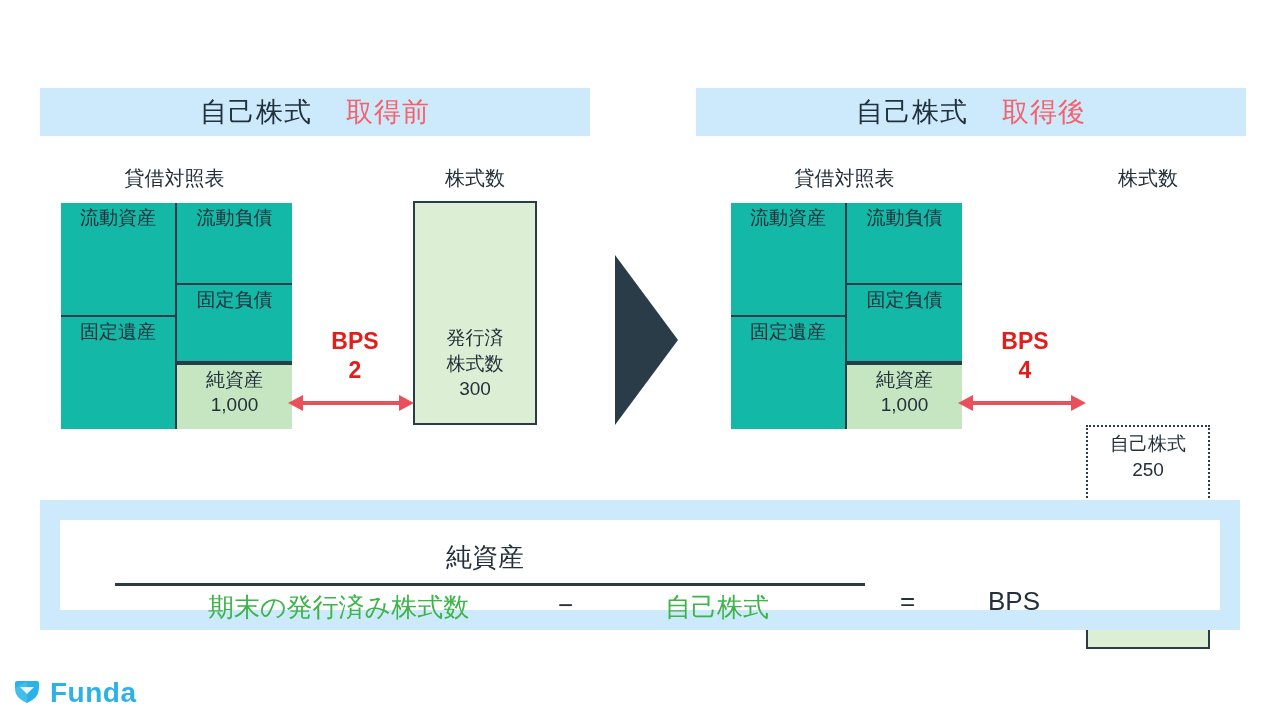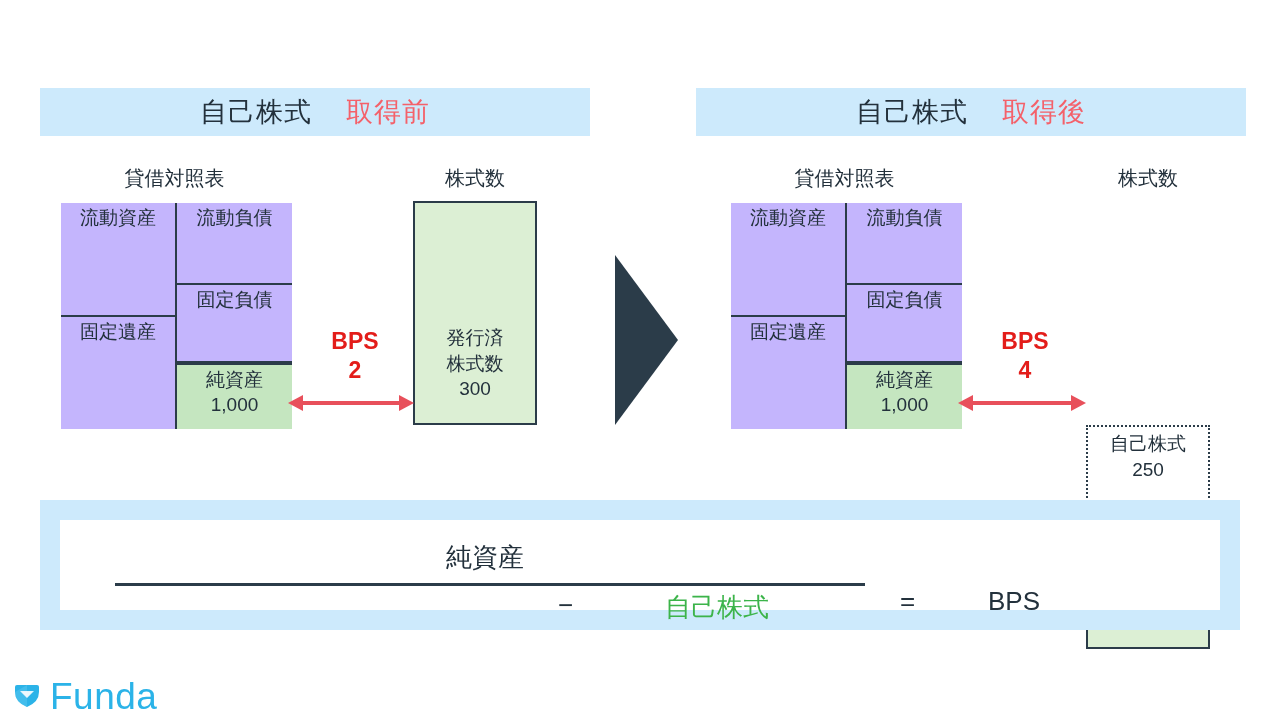--- a/index.html
+++ b/index.html
@@ -40,21 +40,21 @@
 
   
   .bs {
     border: 2px solid #2b3c49;
     box-sizing: border-box;
     background: #d6dce5;
   }
   .bs-cell {
     position: absolute;
     box-sizing: border-box;
-    background: #c4b5fd;
+    background: #14b8a6;
     font-size: 19px;
     color: #23313c;
     white-space: nowrap;
     padding-top: 2px;
     text-align: center;
   }
   .bs-left  { border-right: 2px solid #2b3c49; }
   .bs-sep-b { border-bottom: 2px solid #2b3c49; }
   .bs-equity {
     background: #c5e6c0;
@@ -156,22 +156,22 @@
     color: #23313c;
   }
   .f-result {
     position: absolute;
     font-size: 26px;
     color: #23313c;
   }
 
   
   .logo-text {
-    font-size: 37px;
-    font-weight: normal;
+    font-size: 28px;
+    font-weight: bold;
     color: #2bb3e8;
     letter-spacing: 0.5px;
   }
 </style>
 </head>
 <body>
 
 <div class="abs title-banner" style="left:40px; top:88px; width:550px; height:48px;">
   <span>自己株式</span>
     <span class="accent">取得前</span>
@@ -253,20 +253,21 @@
     <line x1="13" y1="11" x2="115" y2="11" stroke="#e8505b" stroke-width="4"></line>
     <polygon points="0,11 15,3 15,19" fill="#e8505b"></polygon>
     <polygon points="128,11 113,3 113,19" fill="#e8505b"></polygon>
   </svg>
 </div>
 
 <div class="abs formula-panel" style="left:40px; top:500px; width:1200px; height:130px;">
   <div class="formula-inner">
     <div class="f-numerator" style="left:55px; top:20px; width:740px;">純資産</div>
     <div class="f-bar" style="left:55px; top:63px; width:750px;"></div>
+    <div class="f-denom" style="left:148px; top:70px;">期末の発行済み株式数</div>
     <div class="f-minus" style="left:498px; top:70px;">−</div>
     <div class="f-denom" style="left:605px; top:70px;">自己株式</div>
     <div class="f-equals" style="left:840px; top:66px;">=</div>
     <div class="f-result" style="left:928px; top:66px;">BPS</div>
   </div>
 </div>
 
 <div class="abs" style="left:12px; top:676px; display:flex; align-items:center; gap:8px;">
   <span style="display:inline-block;">
     <svg width="30" height="30" viewBox="0 0 30 30">

